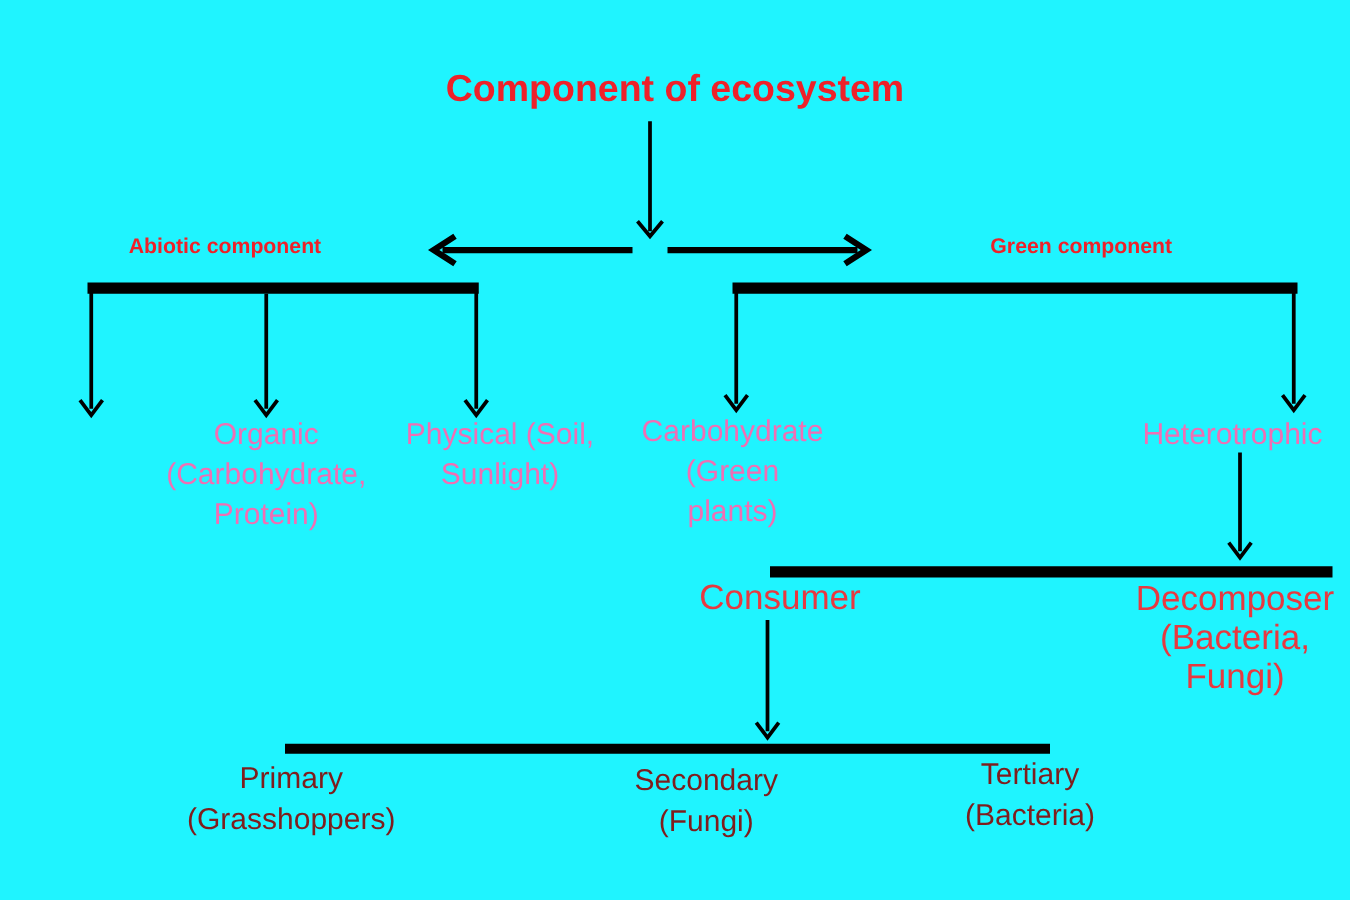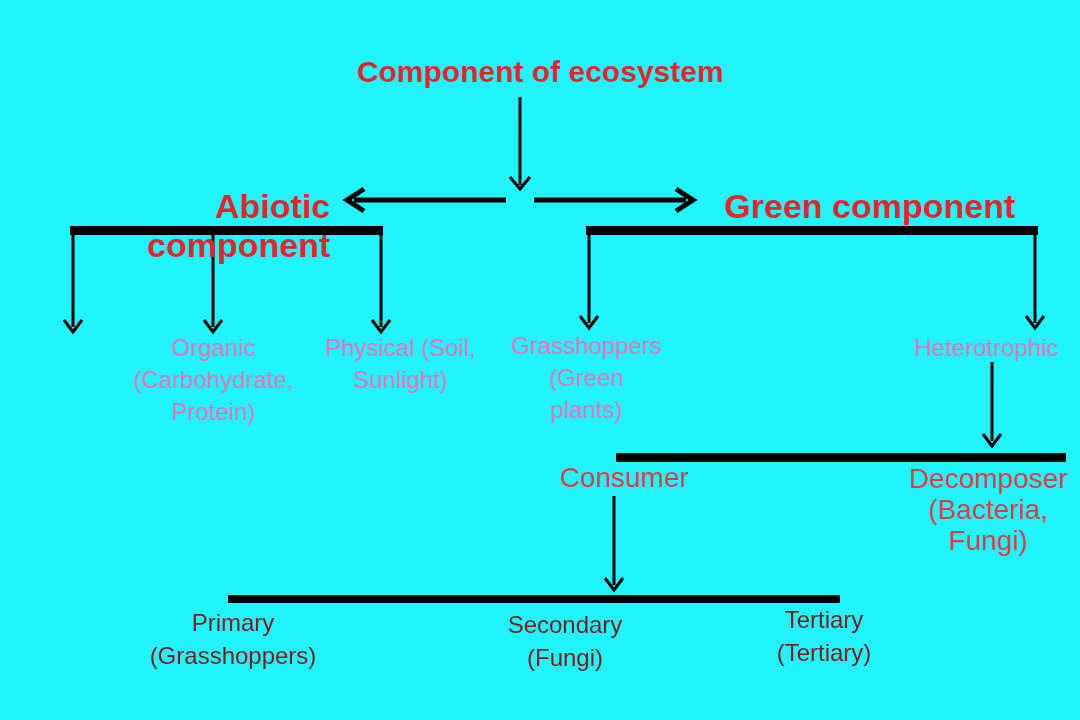--- a/index.html
+++ b/index.html
@@ -14,22 +14,21 @@
   .label { position: absolute; text-align: center; }
   .label span { display: block; }
   .title {
     color: var(--heading-red, #EE2129);
     font-weight: 700;
     font-size: 30px;
   }
   .heading {
     color: var(--heading-red, #EE2129);
     font-weight: 700;
-    font-size: 34px;
-    text-align: right;
+    font-size: 17px;
   }
   .pink {
     color: var(--pink, #F06FB4);
     font-size: 24px;
     line-height: 32px;
   }
   .rednode {
     color: var(--node-red, #E73940);
     font-size: 28px;
     line-height: 31px;
@@ -107,21 +106,21 @@
     <span>Organic</span>
     <span>(Carbohydrate,</span>
     <span>Protein)</span>
   </div>
   <div class="label pink" style="left:310px; top:332px; width:180px;">
     <span>Physical (Soil,</span>
     <span>Sunlight)</span>
   </div>
 
   <div class="label pink" style="left:506px; top:330px; width:160px;">
-    <span>Grasshoppers</span>
+    <span>Carbohydrate</span>
     <span>(Green</span>
     <span>plants)</span>
   </div>
   <div class="label pink" style="left:906px; top:332px; width:160px;">
     <span>Heterotrophic</span>
   </div>
 
   <div class="label rednode" style="left:554px; top:462px; width:140px;">
     <span>Consumer</span>
   </div>
@@ -133,16 +132,16 @@
   <div class="label blacknode" style="left:133px; top:606px; width:200px;">
     <span>Primary</span>
     <span>(Grasshoppers)</span>
   </div>
   <div class="label blacknode" style="left:465px; top:608px; width:200px;">
     <span>Secondary</span>
     <span>(Fungi)</span>
   </div>
   <div class="label blacknode" style="left:724px; top:603px; width:200px;">
     <span>Tertiary</span>
-    <span>(Tertiary)</span>
+    <span>(Bacteria)</span>
   </div>
 
 </div>
 
 </body></html>

